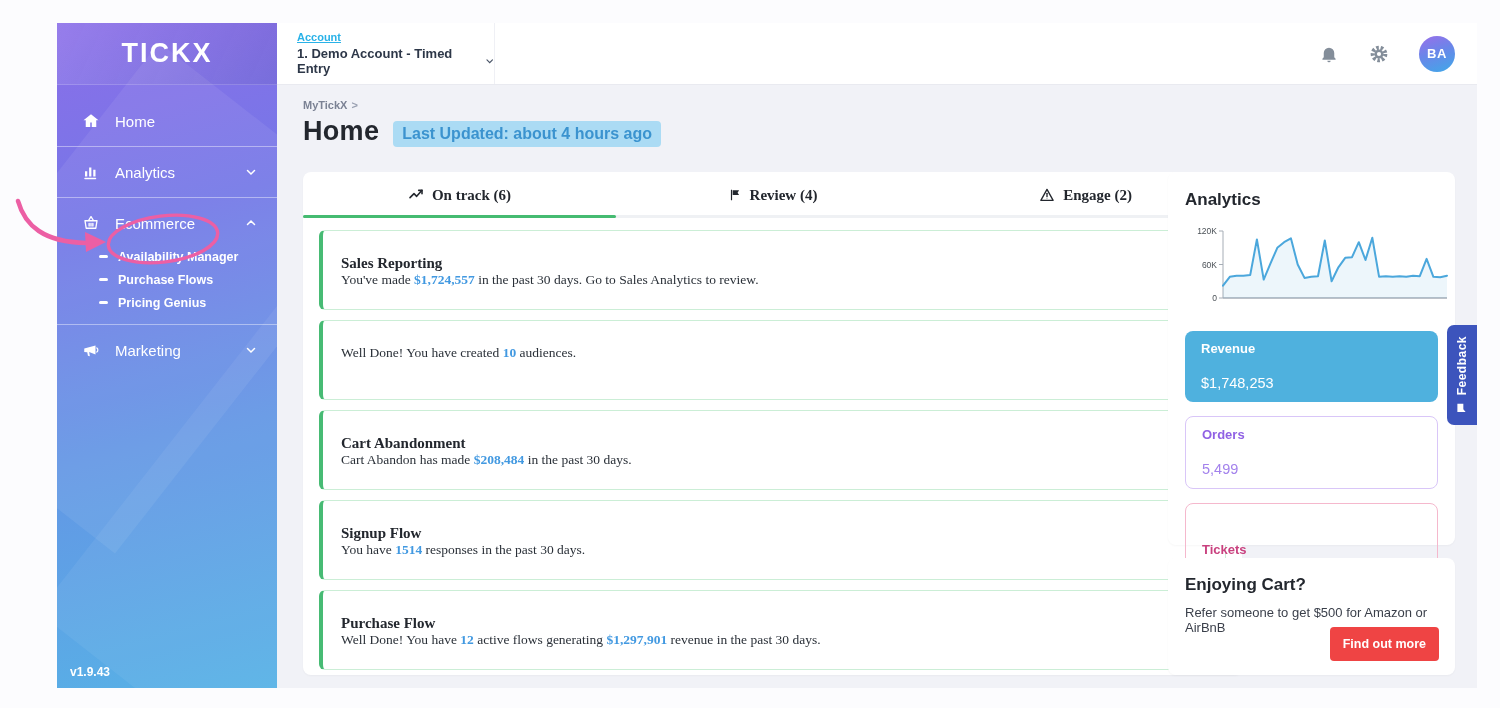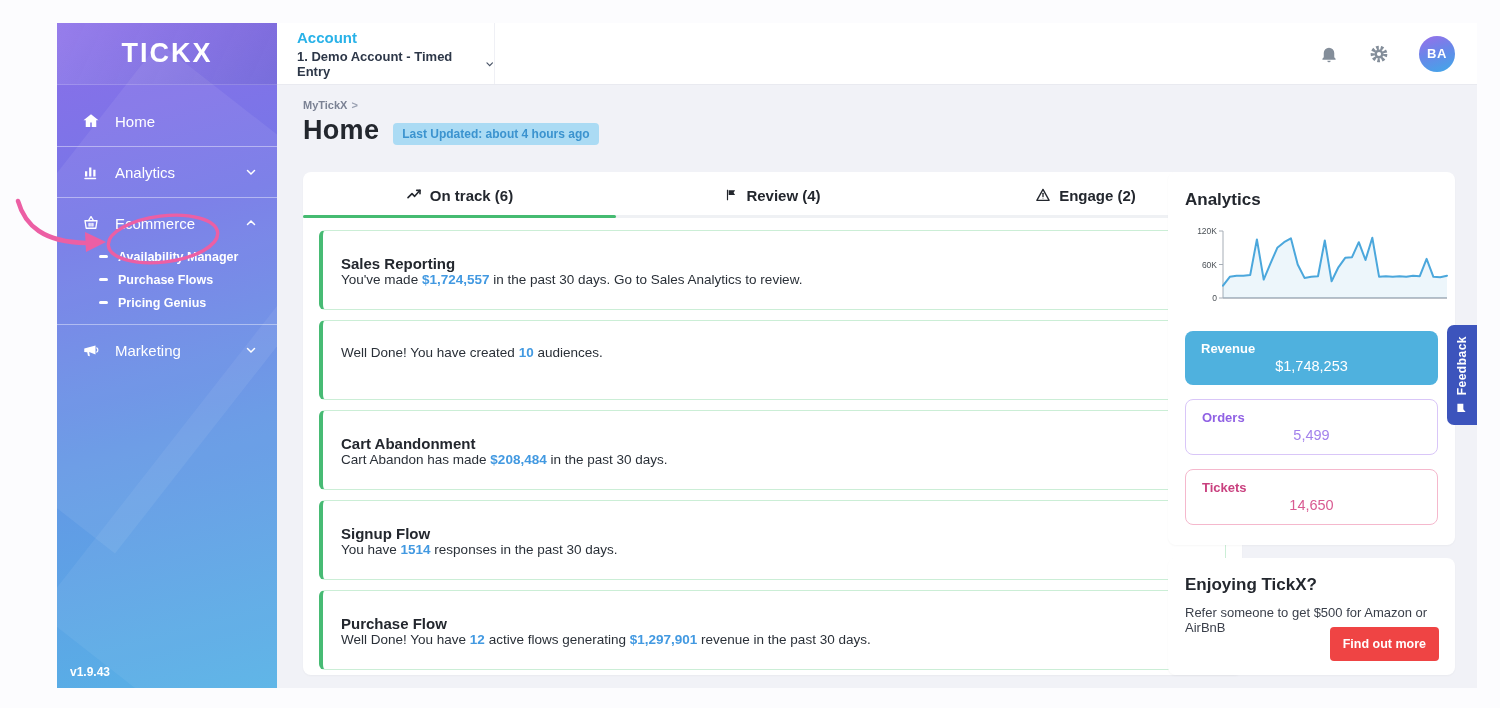--- a/index.html
+++ b/index.html
@@ -33,71 +33,71 @@
   .sub-item { display:flex; align-items:center; gap:10px; padding-left:42px; height:23px;
     font-size:12.5px; font-weight:600; cursor:pointer; }
   .dash { width:9px; height:2.5px; background:#fff; border-radius:2px; flex:none; }
   .version { position:absolute; left:13px; bottom:9px; font-size:12px; font-weight:700; z-index:2; }
 
   
   .topbar { position:absolute; left:220px; top:0; width:1200px; height:62px; background:#fff;
     border-bottom:1px solid #E9EAF0; display:flex; align-items:center; }
   .account-box { width:218px; height:100%; padding-left:20px; border-right:1px solid #EFF0F5;
     display:flex; flex-direction:column; justify-content:center; cursor:pointer; }
-  .account-label { color:#29B2E8; font-size:15px; font-weight:700; }
+  .account-label { color:#29B2E8; font-size:11px; font-weight:700;text-decoration:underline; }
   .account-value { color:#2D3748; font-size:13px; font-weight:600; margin-top:3px;
     display:flex; align-items:center; gap:7px; }
   .topbar-right { margin-left:auto; display:flex; align-items:center; gap:30px; padding-right:22px; }
   .tb-icon { display:flex; cursor:pointer; }
   .avatar { width:36px; height:36px; border-radius:50%;
     background:linear-gradient(160deg,#9A6FEA 0%,#6A86E9 45%,#3FA9E8 100%);
     color:#fff; font-size:13px; font-weight:700; display:flex; align-items:center;
     justify-content:center; cursor:pointer; letter-spacing:.5px; }
 
   
   .breadcrumb { position:absolute; left:246px; top:76px; font-size:11px; color:#7B8294;
     font-weight:600; cursor:pointer; }
   .breadcrumb .sep { color:#9AA1B2; margin-left:4px; }
   .title-row { position:absolute; left:246px; top:92px; display:flex; align-items:center; gap:14px; }
   .title-row h1 { font-size:27px; font-weight:800; color:#23272E; letter-spacing:.3px; }
-  .badge { background:#ABDBF4; color:#3B93CF; font-size:12px; font-weight:600;
+  .badge { background:#ABDBF4; color:#3B93CF; font-size:16px; font-weight:600;
     padding:4px 9px; border-radius:4px; margin-top:6px; }
 
   
   .main-panel { position:absolute; left:246px; top:149px; width:939px; height:503px;
-    background:#fff; border-radius:8px; overflow:hidden; box-shadow:0 1px 2px rgba(40,40,60,0.04); }
+    background:#fff; border-radius:8px; overflow:hidden; box-shadow:0 1px 2px rgba(40,40,60,0.04);font-family:Liberation Serif, serif; }
   .tabs { position:relative; display:flex; height:46px; }
   .tab { flex:1; display:flex; align-items:center; justify-content:center; gap:8px;
     font-size:15px; font-weight:700; color:#23272E; cursor:pointer; }
   .tab-underline { position:absolute; bottom:0; left:0; right:0; height:3px; background:#EFF1F4; }
   .active-bar { width:33.33%; height:100%; background:#45BB71; border-radius:2px; }
   .cards { padding:12px 16px 16px; }
   .card { position:relative; background:#fff; border:1px solid #CBEED6; border-left:4px solid #47BB74;
     border-radius:6px; padding:24px 18px 12px; margin-bottom:10px; min-height:80px; cursor:pointer; }
   .card-title { font-size:15px; font-weight:700; color:#23272E; }
   .card-text { font-size:13.5px; color:#2A3038; }
   .hl { color:#4299E1; font-weight:700; }
   .card-arrow { position:absolute; right:14px; bottom:8px; display:flex; cursor:pointer; }
 
   
   .right-col { position:absolute; left:1111px; top:149px; width:287px; }
   .analytics-card { background:#fff; border-radius:8px; height:373px; padding:18px 17px;
     box-shadow:0 1px 2px rgba(40,40,60,0.04); }
   .analytics-card h2, .referral-card h2 { font-size:17px; font-weight:800; color:#23272E; }
   .chart { margin-top:12px; height:95px;margin-left:12px; }
   .stat { border-radius:8px; padding:10px 16px 11px; margin-top:14px; display:flex;
-    flex-direction:column; gap:2px; cursor:pointer; }
+    flex-direction:column; gap:19px; cursor:pointer; }
   .stat-label { font-size:13px; font-weight:700; }
-  .stat-value { font-size:14.5px;text-align:center; }
+  .stat-value { font-size:14.5px; }
   .stat.revenue { background:#4FB1DE; color:#fff; }
   .stat.orders { border:1.5px solid #D9C6F8; }
   .stat.orders .stat-label { color:#9061E4; }
   .stat.orders .stat-value { color:#A382EC; }
   .stat.tickets { border:1.5px solid #F5B8CD; }
-  .stat.tickets .stat-label { color:#C9417F; }
+  .stat.tickets .stat-label { color:#C9417F;margin-top:28px; }
   .stat.tickets .stat-value { color:#D95B92; }
   .referral-card { position:relative; background:#fff; border-radius:8px; margin-top:13px;
     height:117px; padding:17px; box-shadow:0 1px 2px rgba(40,40,60,0.04); }
   .referral-card p { font-size:13px; color:#3A3F4A; margin-top:10px; }
   .referral-card button { position:absolute; right:16px; bottom:14px; background:#ef4444;
     color:#fff; border:none; border-radius:4px; font-size:12.5px; font-weight:600;
     padding:10px 13px; cursor:pointer; font-family:"Liberation Sans", sans-serif; }
 
   
   .feedback-tab { position:absolute; left:1390px; top:302px; width:30px; height:100px;
@@ -325,21 +325,21 @@
       <div class="stat orders">
         <span class="stat-label">Orders</span>
         <span class="stat-value">5,499</span>
       </div>
       <div class="stat tickets">
         <span class="stat-label">Tickets</span>
         <span class="stat-value">14,650</span>
       </div>
     </div>
     <div class="referral-card">
-      <h2>Enjoying TickX?</h2>
+      <h2>Enjoying Cart?</h2>
       <p>Refer someone to get $500 for Amazon or AirBnB</p>
       <button>Find out more</button>
     </div>
   </aside>
 
   <div class="feedback-tab">
     <span class="fb-inner">
       <span class="fb-icon">
         <svg viewBox="0 0 24 24" width="11" height="11" fill="#fff">
             <path d="M3 3h18v13H9l-6 5z"></path>

